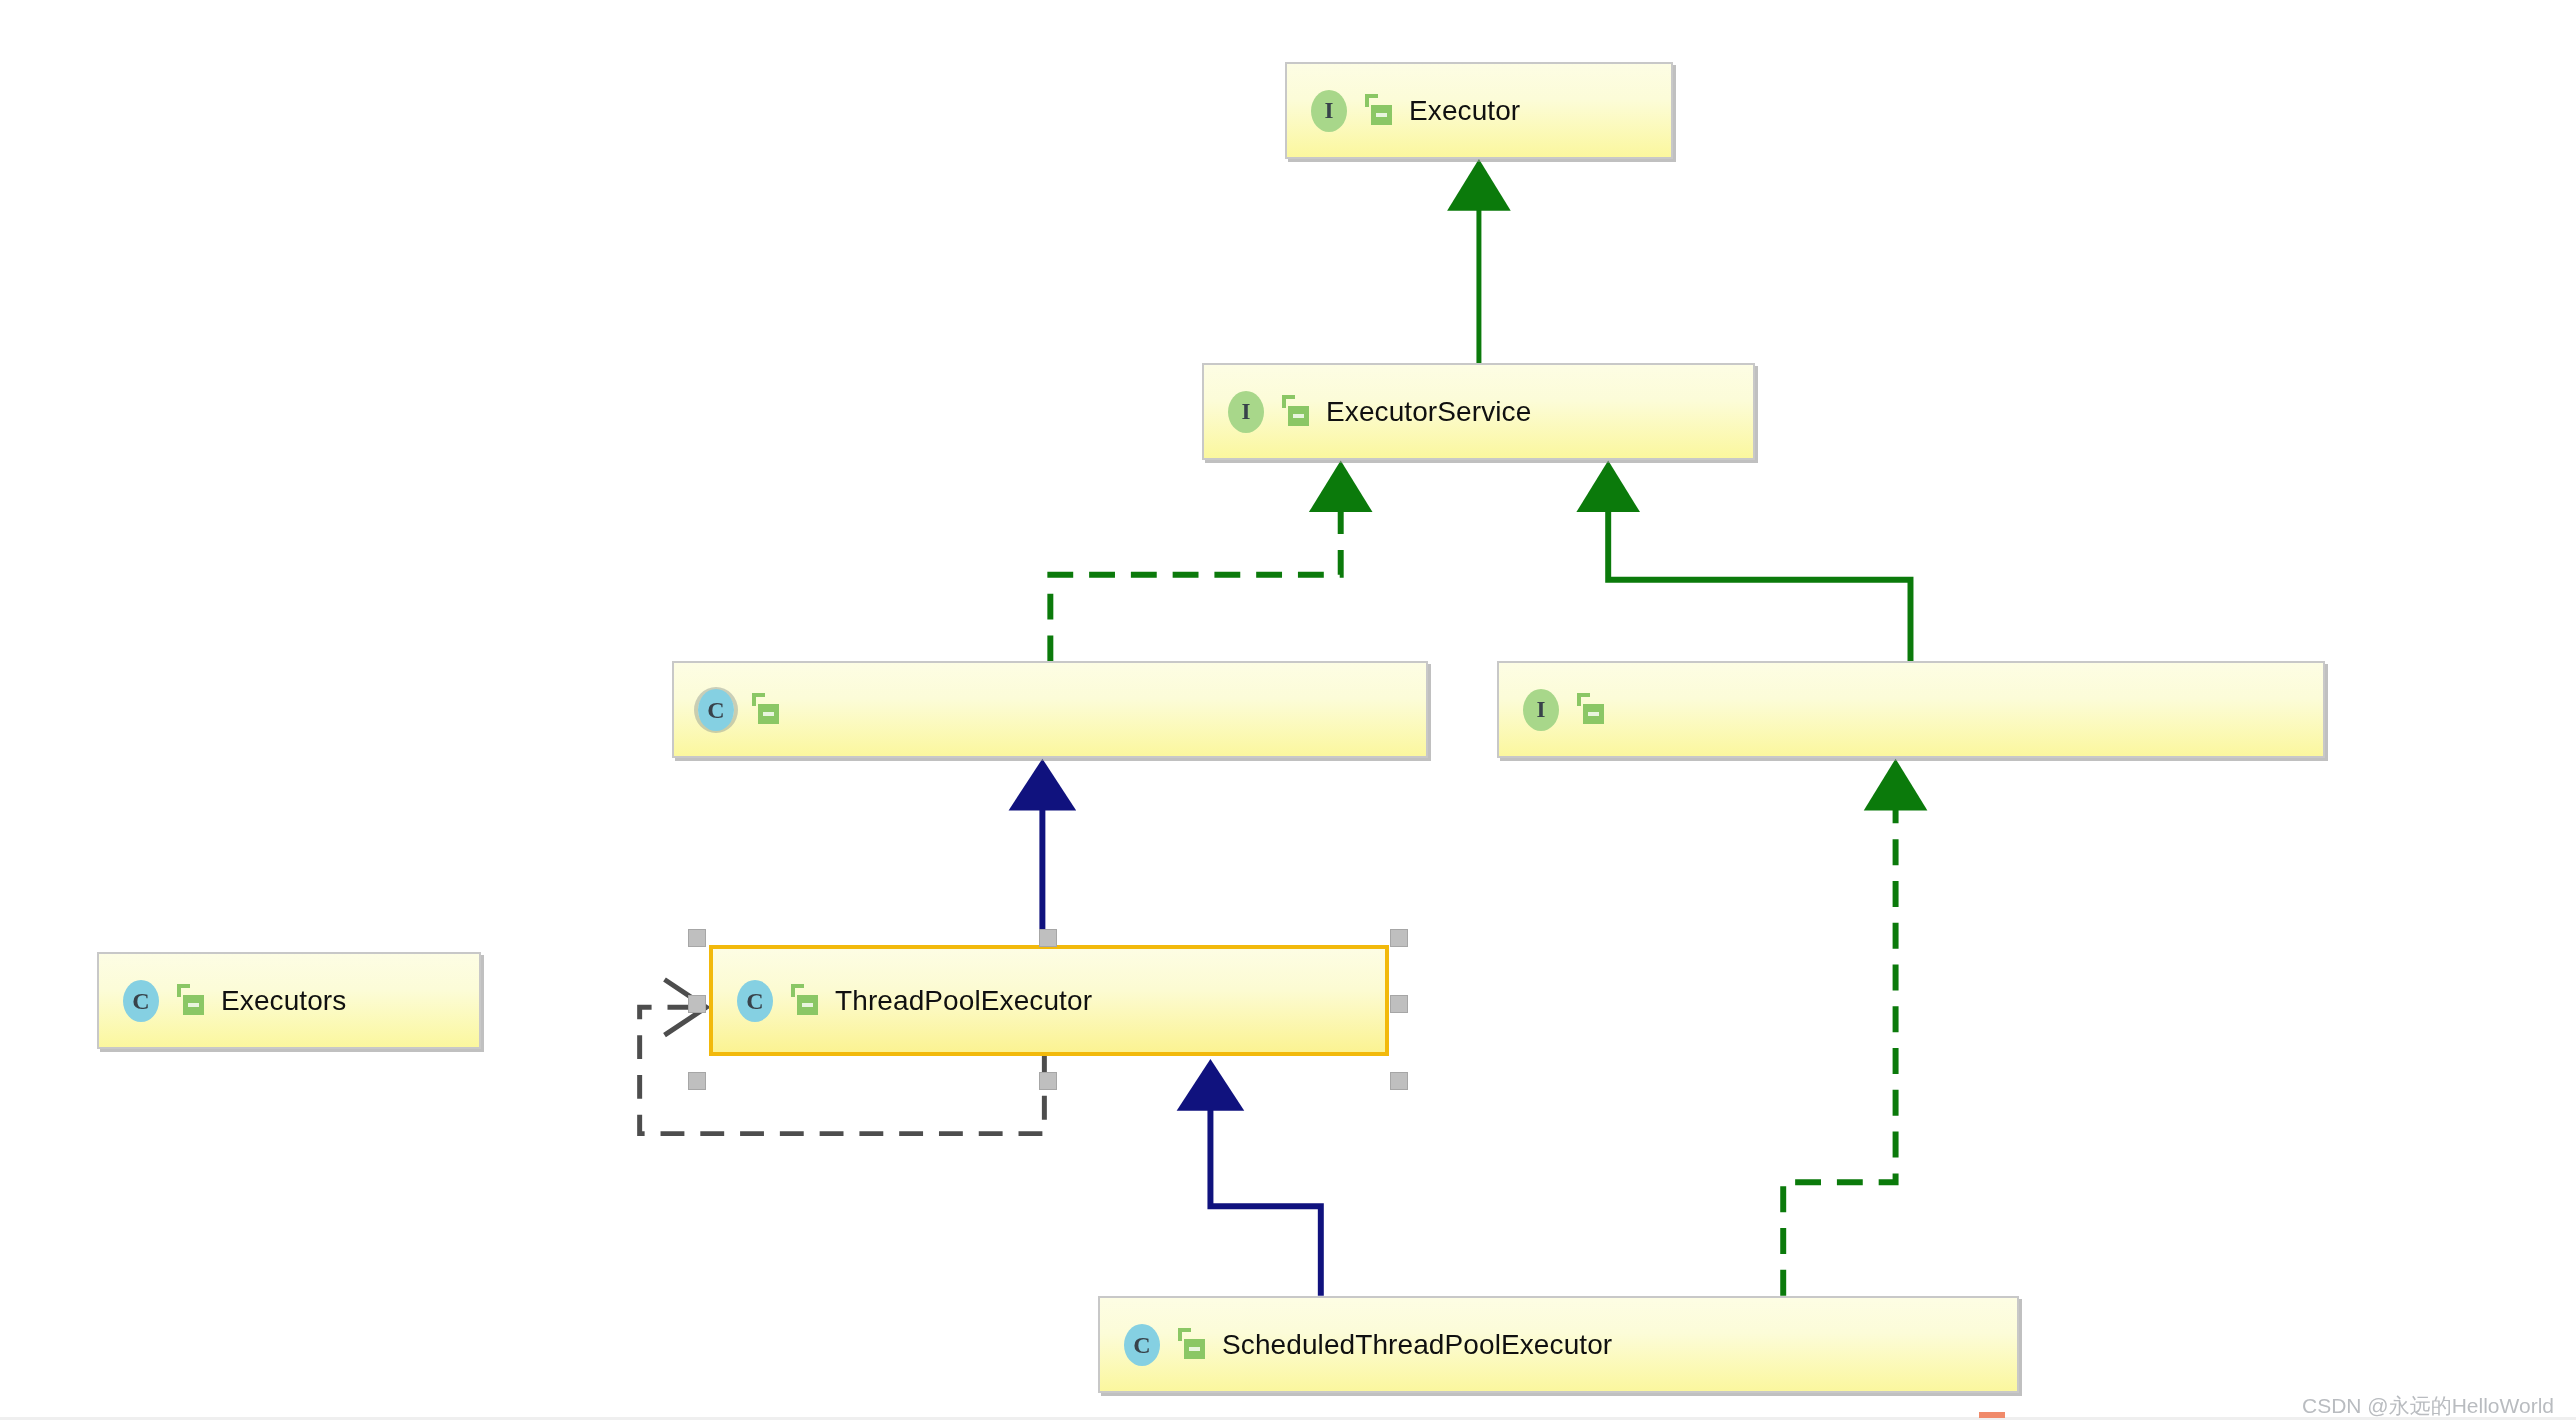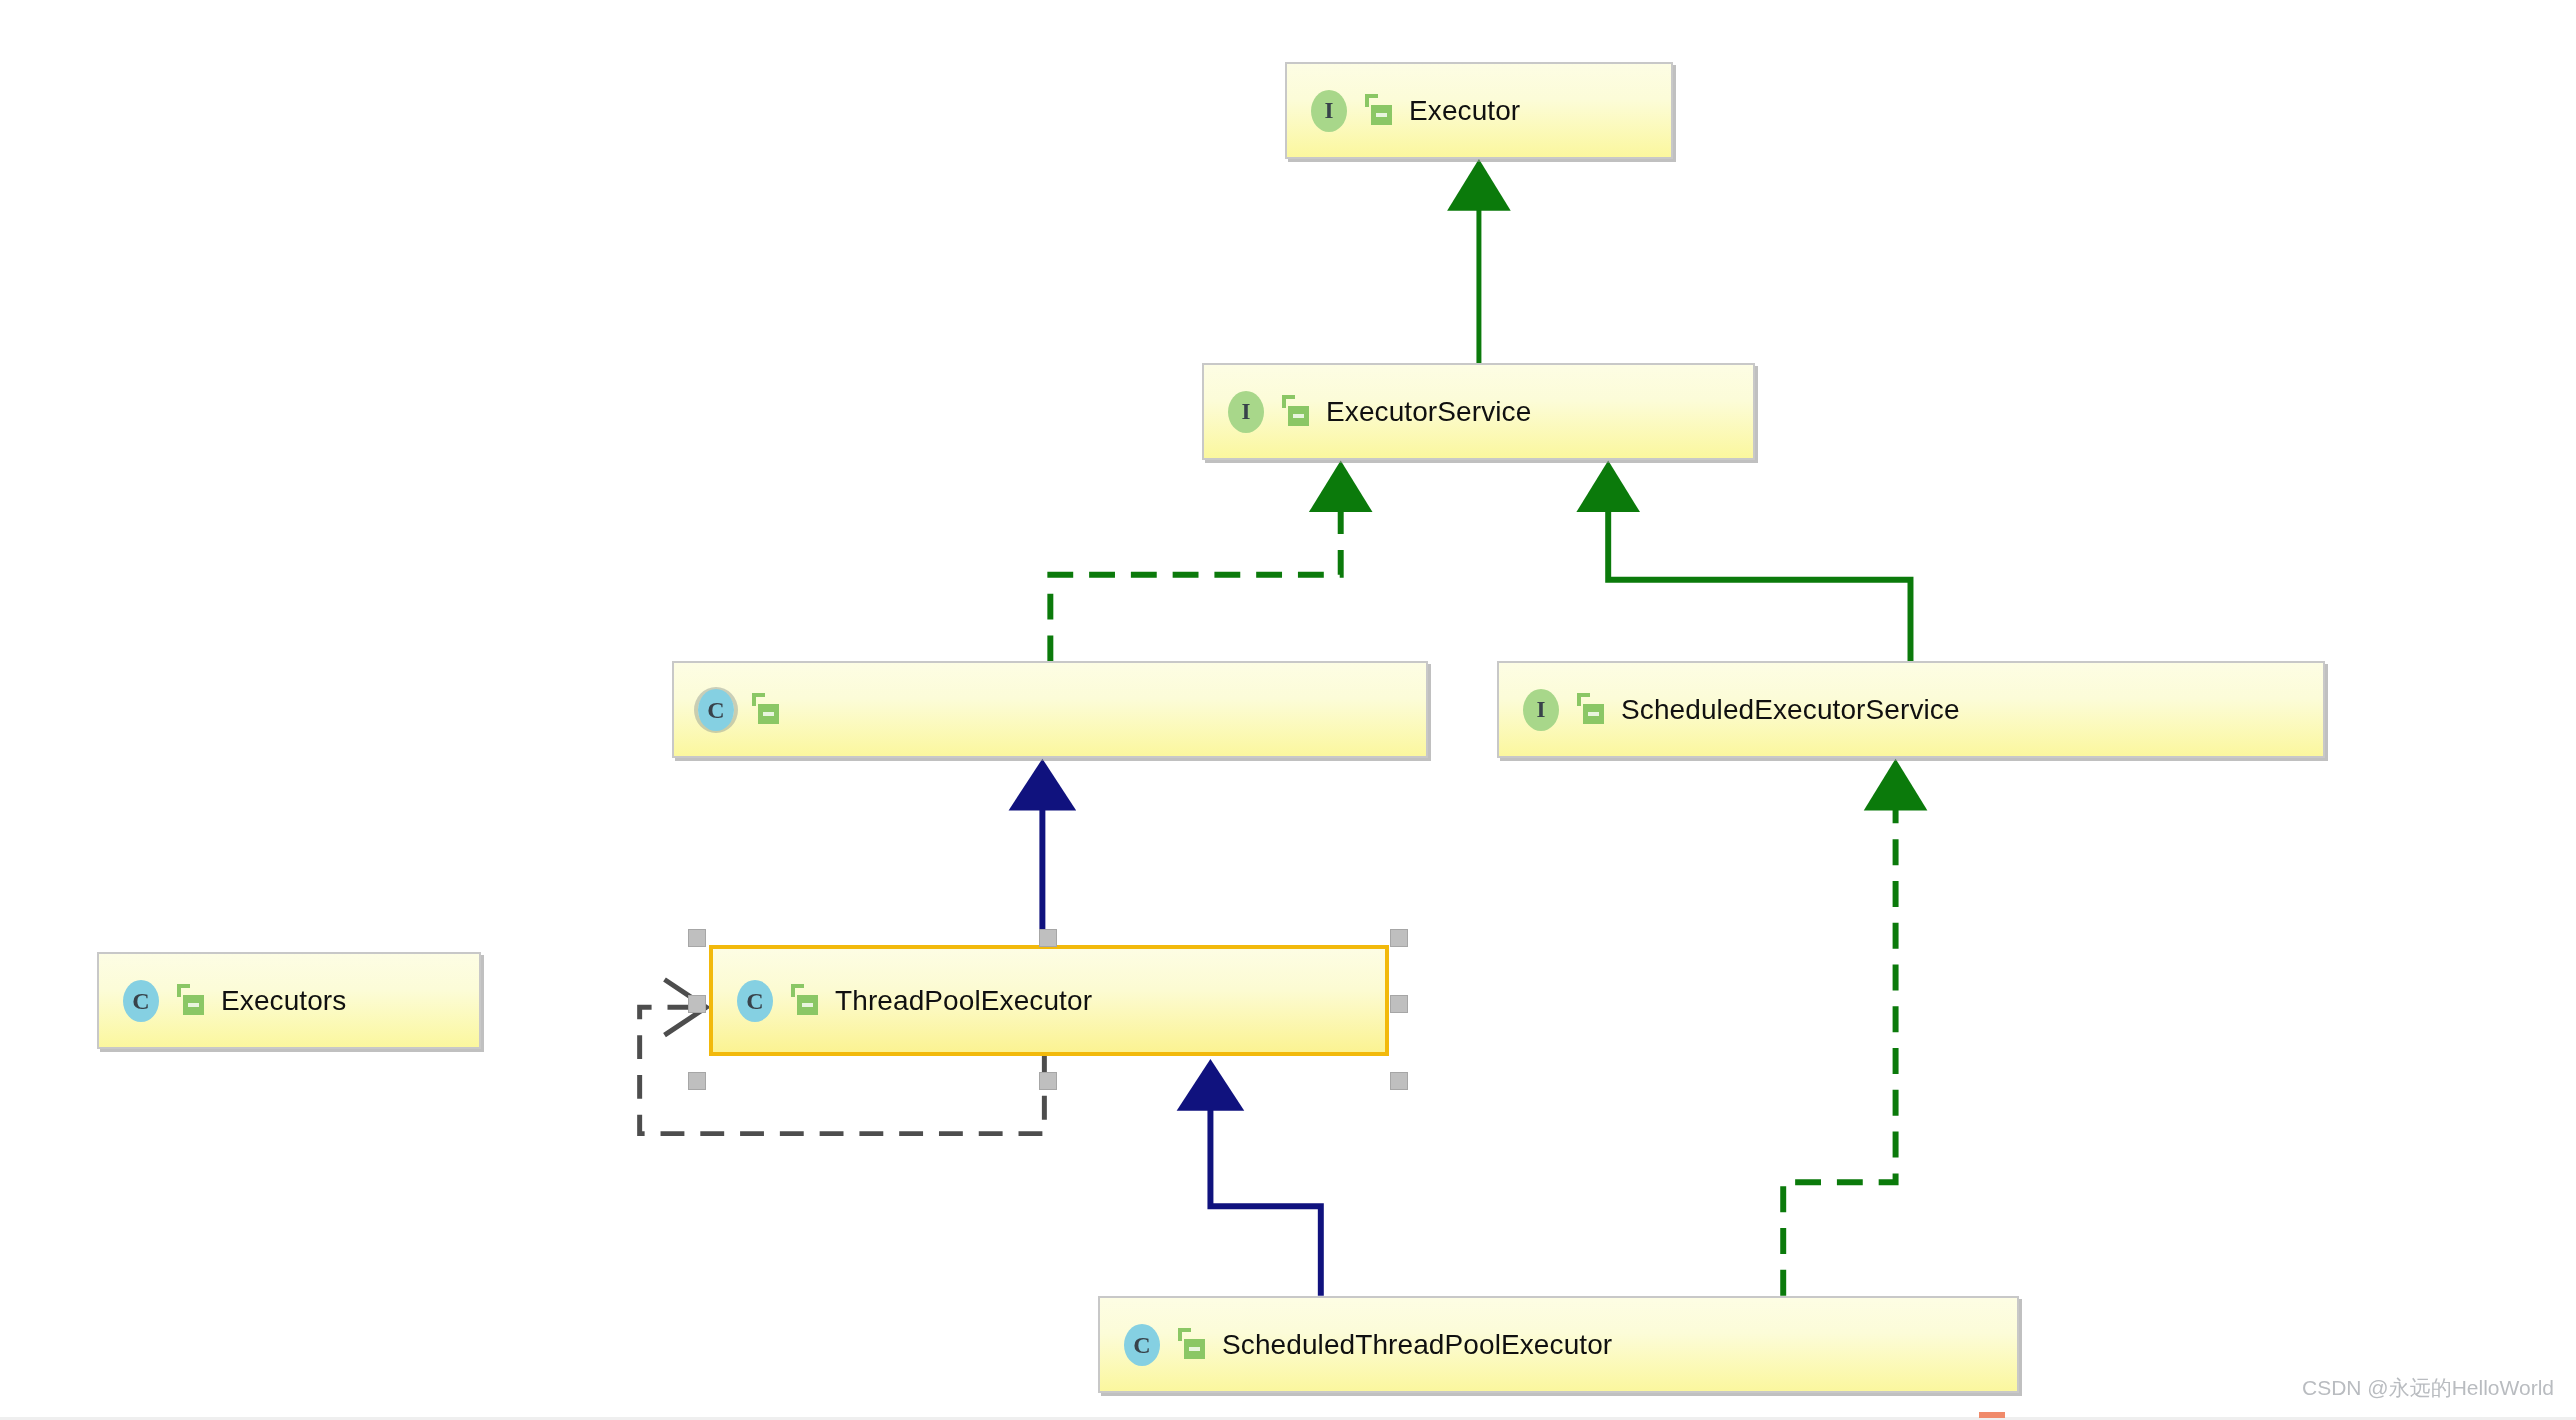--- a/index.html
+++ b/index.html
@@ -138,21 +138,21 @@
     background: #bfbfbf;
     border: 1px solid #a6a6a6;
     box-sizing: border-box;
     z-index: 9;
   }
 
   
   .watermark {
     position: absolute;
     right: 22px;
-    bottom: 18px;
+    bottom: 0;
     font-size: 21px;
     color: #b9bcc0;
     white-space: nowrap;
     z-index: 12;
     margin-top: 20px;
   }
   .bottom-rule {
     position: absolute;
     left: 0;
     bottom: 0;
@@ -256,21 +256,20 @@
   <div class="node" style="left:1497px; top:661px; width:828px; height:97px;">
     <span class="kind-icon kind-interface">
       <span class="disc"></span>
       <span class="glyph">I</span>
     </span>
     <span class="lock-icon">
       <span class="shackle"></span>
         <span class="body"></span>
         <span class="keyhole"></span>
     </span>
-    <span class="node-label">ScheduledExecutorService</span>
   </div>
 
   <div class="node" style="left:97px; top:952px; width:384px; height:97px;">
     <span class="kind-icon kind-class">
       <span class="disc"></span>
       <span class="glyph">C</span>
     </span>
     <span class="lock-icon">
       <span class="shackle"></span>
         <span class="body"></span>

